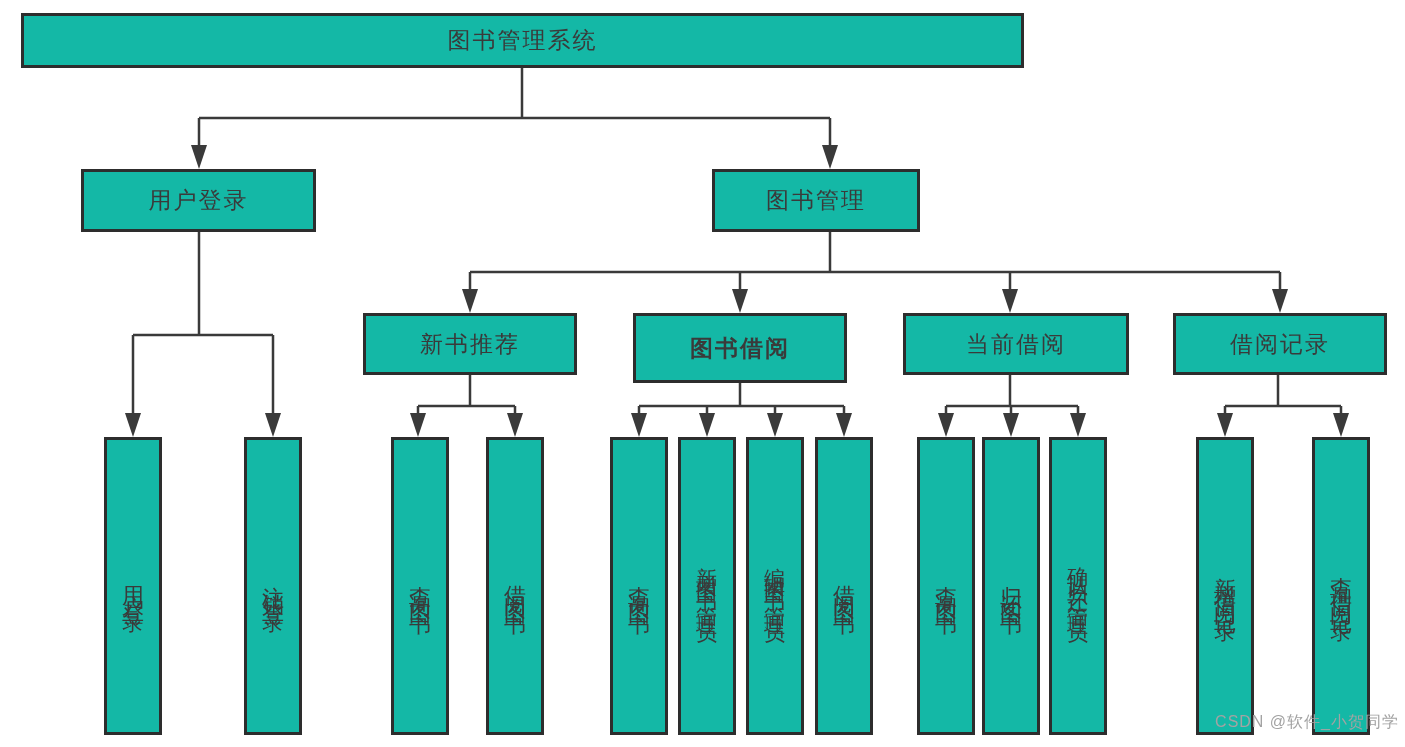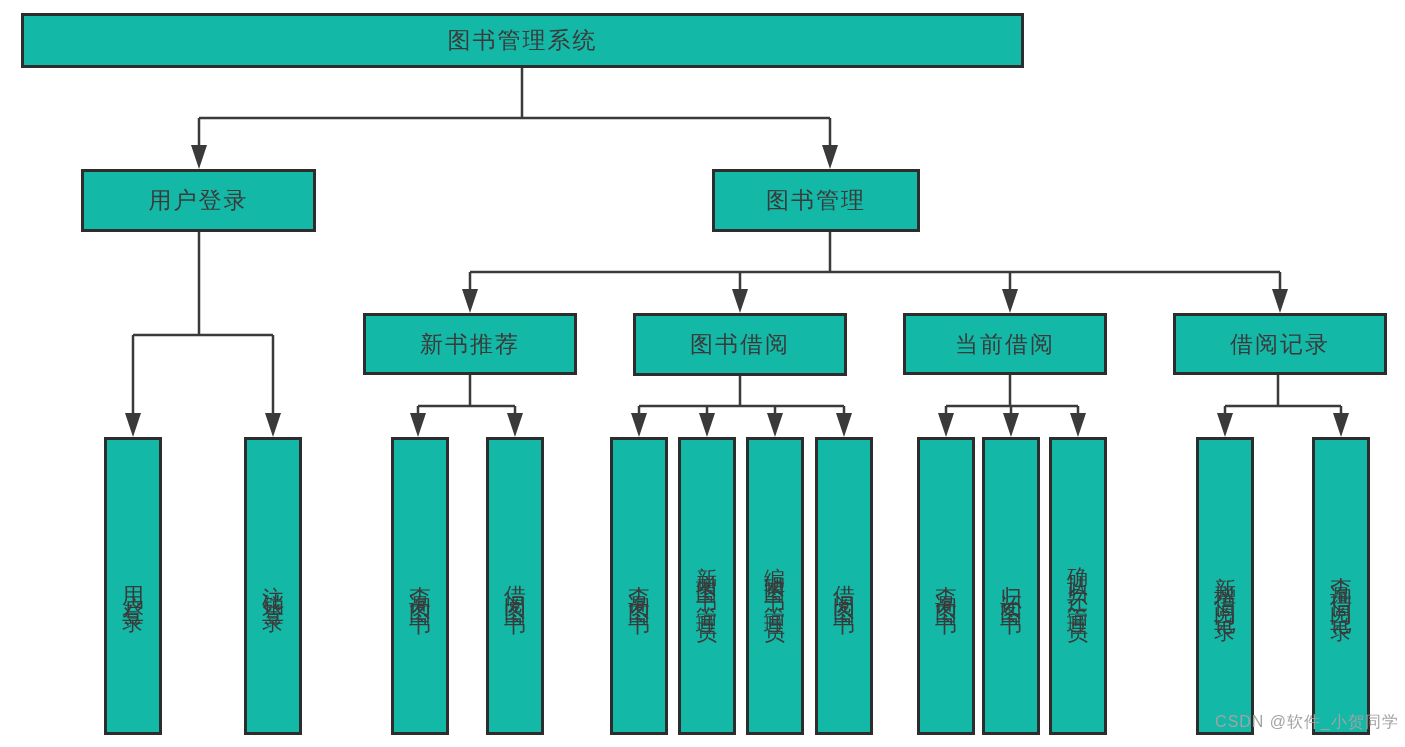--- a/index.html
+++ b/index.html
@@ -136,24 +136,24 @@
   <div class="box" style="left:81px; top:169px; width:235px; height:63px;">
     <span class="hlabel">用户登录</span>
   </div>
   <div class="box" style="left:712px; top:169px; width:208px; height:63px;">
     <span class="hlabel">图书管理</span>
   </div>
 
   <div class="box" style="left:363px; top:313px; width:214px; height:62px;">
     <span class="hlabel">新书推荐</span>
   </div>
-  <div class="box" style="left:633px; top:313px; width:214px; height:63px;">
+  <div class="box" style="left:633px; top:313px; width:214px; height:70px;font-weight:bold;">
     <span class="hlabel">图书借阅</span>
   </div>
-  <div class="box" style="left:903px; top:313px; width:204px; height:62px;text-align:right;">
+  <div class="box" style="left:903px; top:313px; width:226px; height:62px;text-align:right;">
     <span class="hlabel">当前借阅</span>
   </div>
   <div class="box" style="left:1173px; top:313px; width:214px; height:62px;">
     <span class="hlabel">借阅记录</span>
   </div>
 
   <div class="box leaf" style="left:104px; top:437px; width:58px; height:298px;">
     <span class="vtext">用户登录</span>
   </div>
   <div class="box leaf" style="left:244px; top:437px; width:58px; height:298px;">

